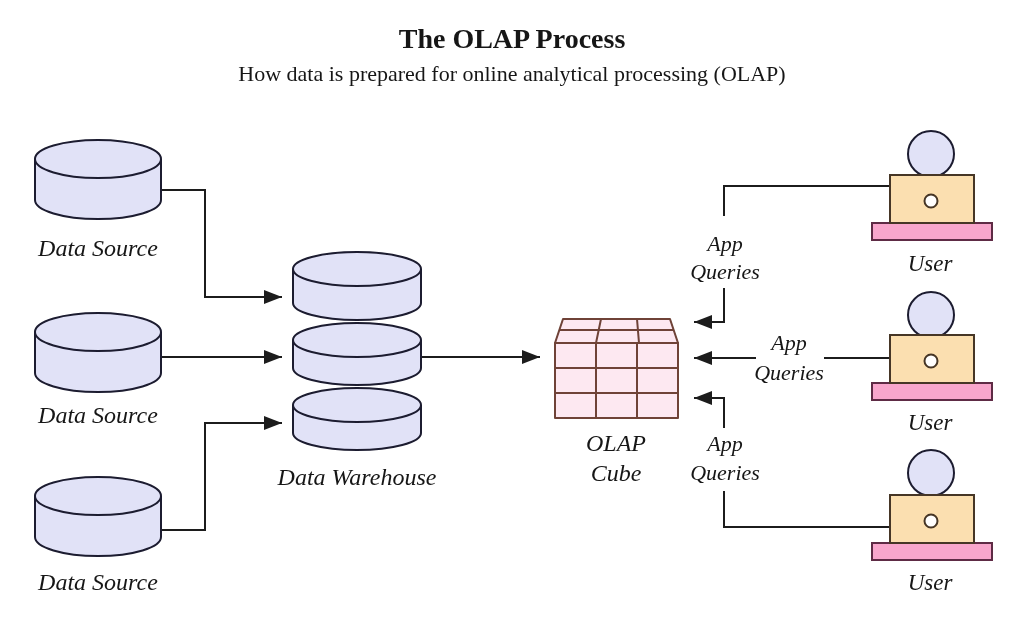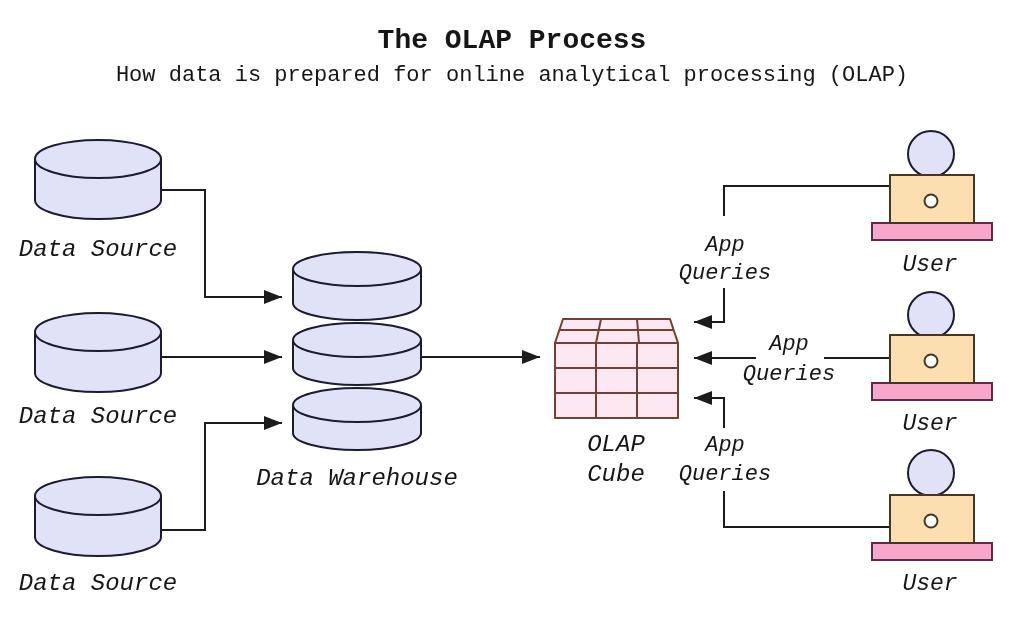--- a/index.html
+++ b/index.html
@@ -1,20 +1,20 @@
 <!DOCTYPE html>
 <html lang="en" style="--background: #ffffff; --text: #161616; --line: #1c1c1c; --lavender: #e1e2f7; --node_stroke: #1c1c30; --cube_fill: #fde8f1; --cube_stroke: #6f4237; --laptop_fill: #fbdfb0; --laptop_stroke: #463626; --base_fill: #f8a6cc; --base_stroke: #5e2b45;"><head>
 <meta charset="utf-8">
 <style>
   html,body{margin:0;padding:0;background:#fff;}
   .canvas{
     position:relative;
     width:1024px;height:632px;
     background:var(--background,#fff);
-    font-family:Liberation Mono, monospace;
+    font-family:Liberation Serif, serif;
     overflow:hidden;
   }
   svg{display:block;}
   text{fill:var(--text);}
   .title{font-size:28px;font-weight:700;}
   .subtitle{font-size:22px;font-weight:400;}
   .node-label{font-size:24px;font-style:italic;}
   .user-label{font-size:23px;font-style:italic;}
   .query-label{font-size:22px;font-style:italic;}
   .cyl{fill:var(--lavender);stroke:var(--node_stroke);stroke-width:2;}

